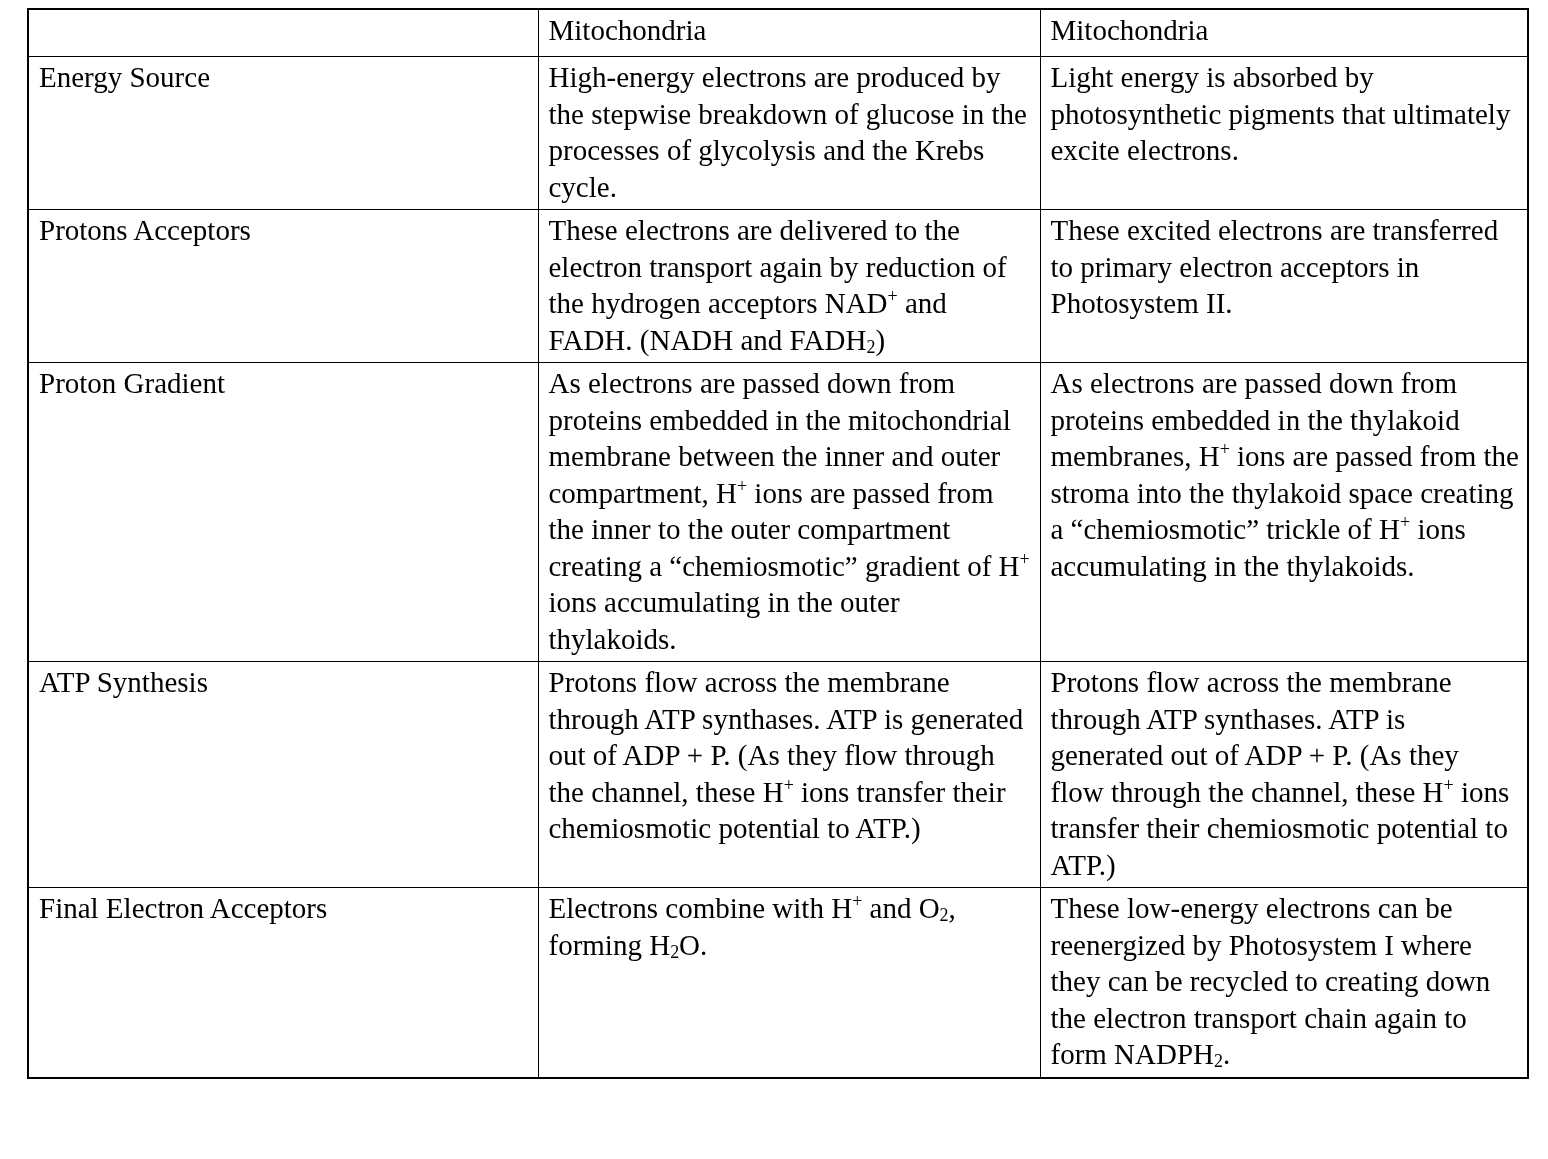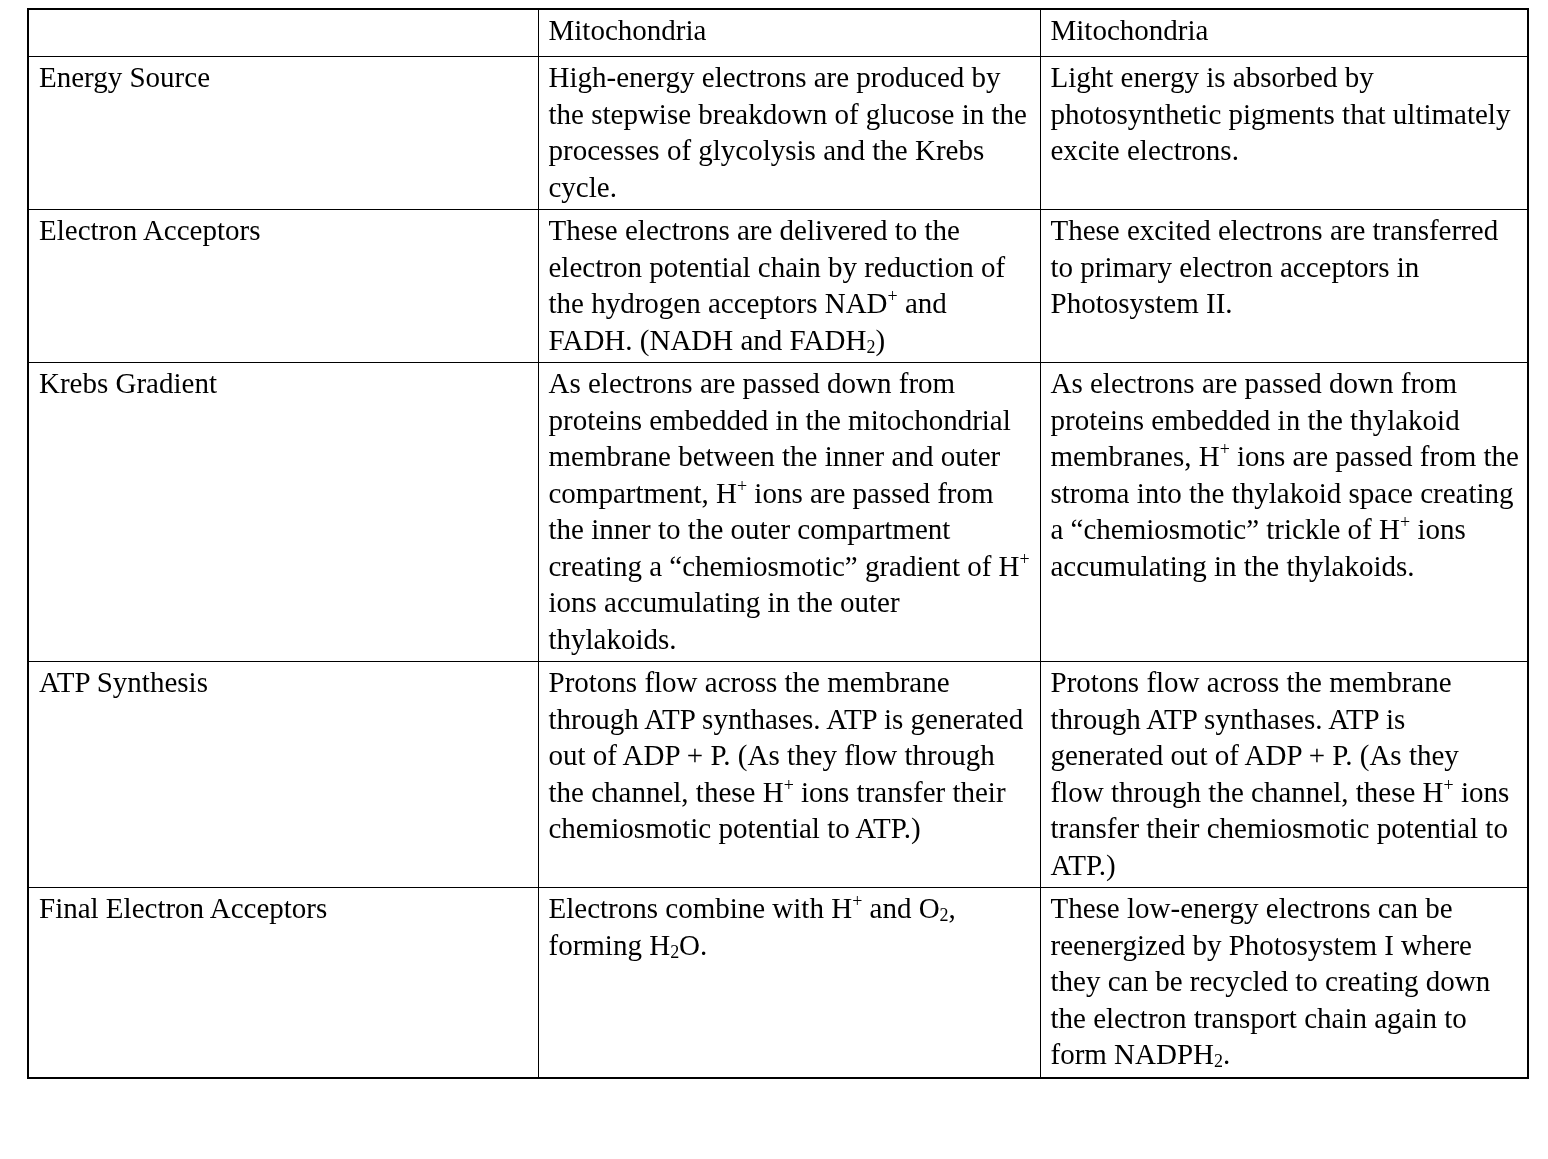--- a/index.html
+++ b/index.html
@@ -80,27 +80,27 @@
     </thead>
     <tbody>
 
       <tr>
         <td class="row-label">Energy Source</td>
         <td>High-energy electrons are produced by the stepwise breakdown of glucose in the processes of glycolysis and the Krebs cycle.</td>
         <td>Light energy is absorbed by photosynthetic pigments that ultimately excite electrons.</td>
       </tr>
 
       <tr>
-        <td class="row-label">Electron Acceptors</td>
-        <td><span>These electrons are delivered to the electron potential chain by reduction of the hydrogen acceptors NAD</span><sup>+</sup><span> and FADH. (NADH and FADH</span><sub>2</sub><span>)</span></td>
+        <td class="row-label">Protons Acceptors</td>
+        <td><span>These electrons are delivered to the electron transport again by reduction of the hydrogen acceptors NAD</span><sup>+</sup><span> and FADH. (NADH and FADH</span><sub>2</sub><span>)</span></td>
         <td>These excited electrons are transferred to primary electron acceptors in Photosystem II.</td>
       </tr>
 
       <tr>
-        <td class="row-label">Krebs Gradient</td>
+        <td class="row-label">Proton Gradient</td>
         <td><span>As electrons are passed down from proteins embedded in the mitochondrial membrane between the inner and outer compartment, H</span><sup>+</sup><span> ions are passed from the inner to the outer compartment creating a “chemiosmotic” gradient of H</span><sup>+</sup><span> ions accumulating in the outer thylakoids.</span></td>
         <td><span>As electrons are passed down from proteins embedded in the thylakoid membranes, H</span><sup>+</sup><span> ions are passed from the stroma into the thylakoid space creating a “chemiosmotic” trickle of H</span><sup>+</sup><span> ions accumulating in the thylakoids.</span></td>
       </tr>
 
       <tr>
         <td class="row-label">ATP Synthesis</td>
         <td><span>Protons flow across the membrane through ATP synthases. ATP is generated out of ADP + P. (As they flow through the channel, these H</span><sup>+</sup><span> ions transfer their chemiosmotic potential to ATP.)</span></td>
         <td><span>Protons flow across the membrane through ATP synthases. ATP is generated out of ADP + P. (As they flow through the channel, these H</span><sup>+</sup><span> ions transfer their chemiosmotic potential to ATP.)</span></td>
       </tr>
 

